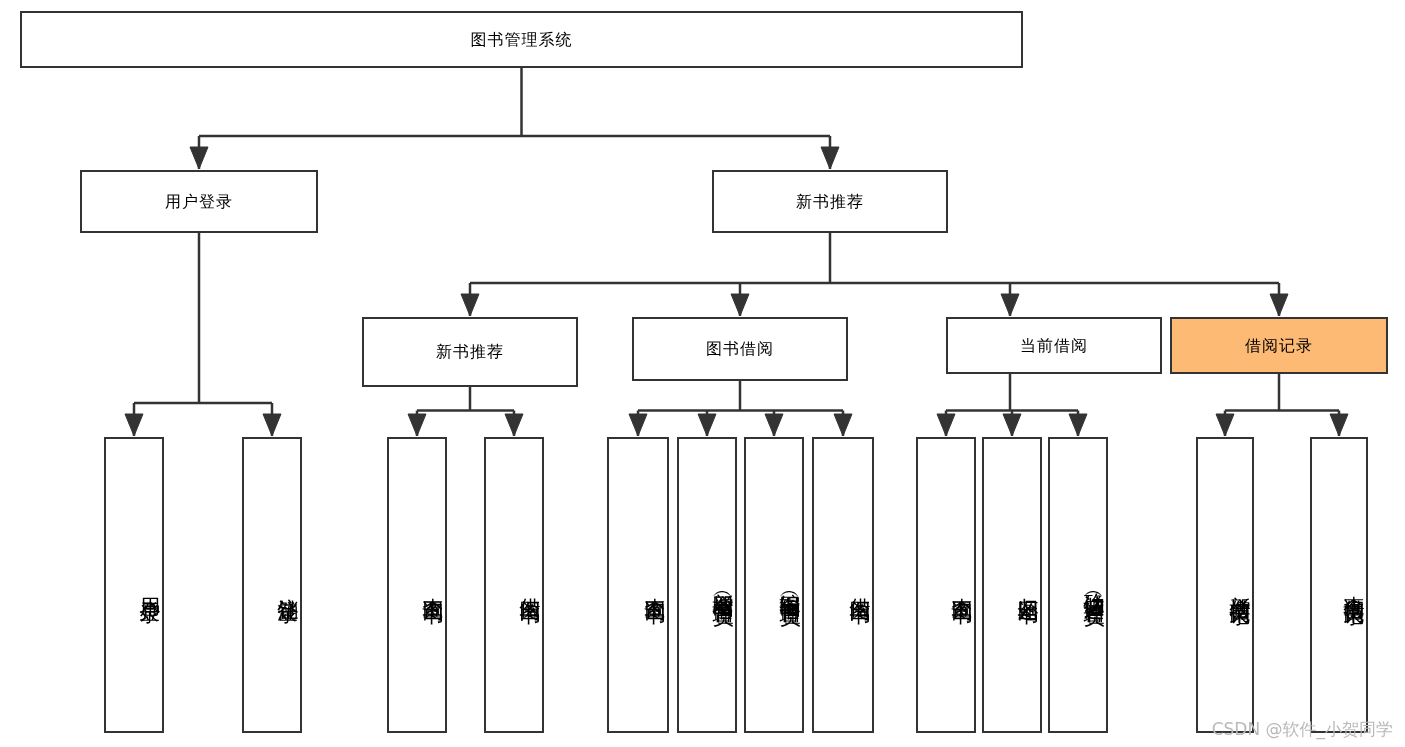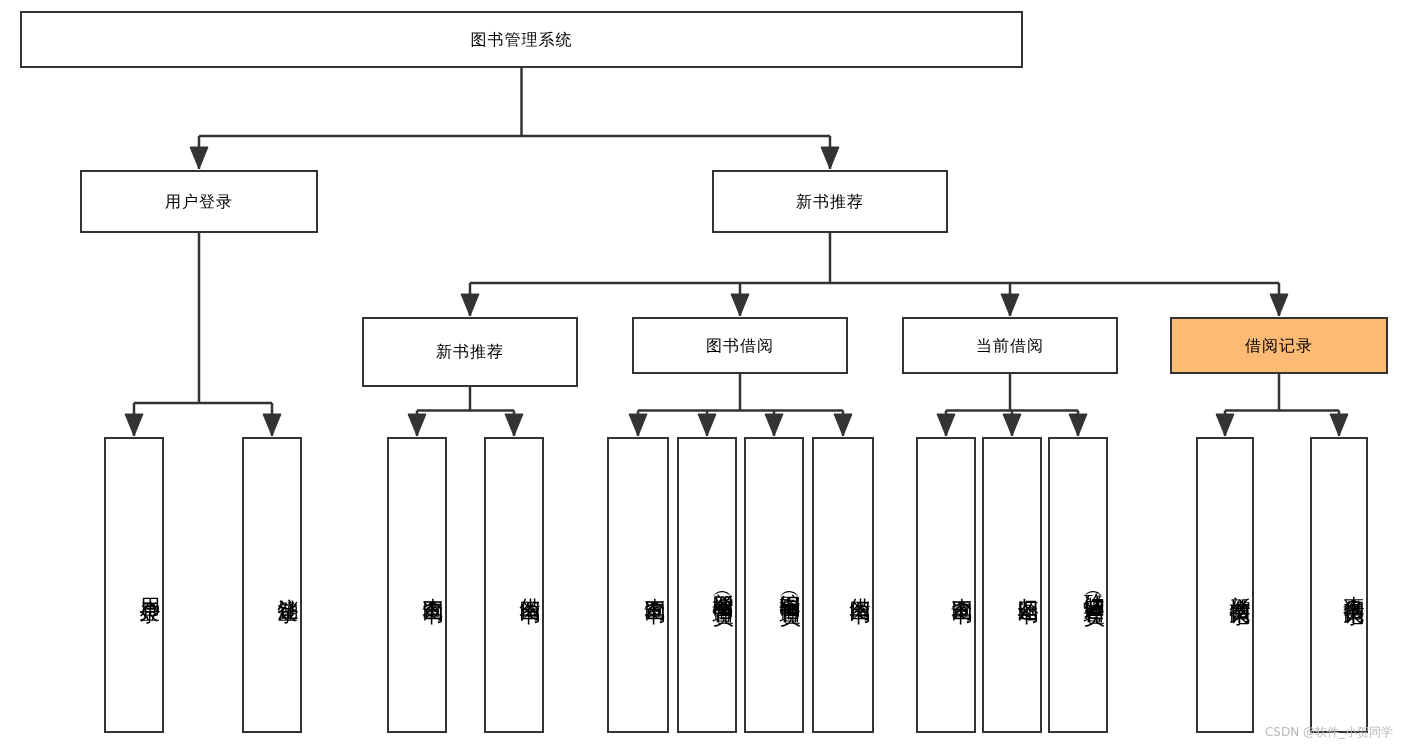--- a/index.html
+++ b/index.html
@@ -52,21 +52,21 @@
     left: 0;
     top: 0;
     width: 1405px;
     height: 747px;
     pointer-events: none;
   }
   #watermark {
     position: absolute;
     right: 12px;
     bottom: 6px;
-    font-size: 12px;
+    font-size: 17px;
     color: #b9b9b9;
     white-space: nowrap;
     font-family: "DejaVu Sans", "Liberation Sans", sans-serif;
   }
 </style>
 </head>
 <body>
 
 <div id="canvas">
   <svg id="edges" viewBox="0 0 1405 747" width="1405" height="747">
@@ -129,24 +129,24 @@
       </div>
       <div class="node horiz" style="left: 80px; top: 170px; width: 238px; height: 63px; border-color: rgb(51, 51, 51); background: rgb(255, 255, 255);">
         <span class="label">用户登录</span>
       </div>
       <div class="node horiz" style="left: 712px; top: 170px; width: 236px; height: 63px; border-color: rgb(51, 51, 51); background: rgb(255, 255, 255);">
         <span class="label">新书推荐</span>
       </div>
       <div class="node horiz" style="left: 362px; top: 317px; width: 216px; height: 70px; border-color: rgb(51, 51, 51); background: rgb(255, 255, 255);">
         <span class="label">新书推荐</span>
       </div>
-      <div class="node horiz" style="left: 632px; top: 317px; width: 216px; height: 57px; border-color: rgb(51, 51, 51); background: rgb(255, 255, 255);">
+      <div class="node horiz" style="left: 632px; top: 317px; width: 216px; height: 64px; border-color: rgb(51, 51, 51); background: rgb(255, 255, 255);">
         <span class="label">图书借阅</span>
       </div>
-      <div class="node horiz" style="left: 902px; top: 317px; width: 216px; height: 57px; border-color: rgb(51, 51, 51); background: rgb(255, 255, 255);">
+      <div class="node horiz" style="left: 946px; top: 317px; width: 216px; height: 57px; border-color: rgb(51, 51, 51); background: rgb(255, 255, 255);">
         <span class="label">当前借阅</span>
       </div>
       <div class="node horiz" style="left: 1170px; top: 317px; width: 218px; height: 57px; border-color: rgb(51, 51, 51); background: #fdba74;">
         <span class="label">借阅记录</span>
       </div>
       <div class="node vert" style="left: 104px; top: 437px; width: 60px; height: 296px; border-color: rgb(51, 51, 51); background: rgb(255, 255, 255);">
         <span class="label">用户登录</span>
       </div>
       <div class="node vert" style="left: 242px; top: 437px; width: 60px; height: 296px; border-color: rgb(51, 51, 51); background: rgb(255, 255, 255);">
         <span class="label">注销登录</span>

